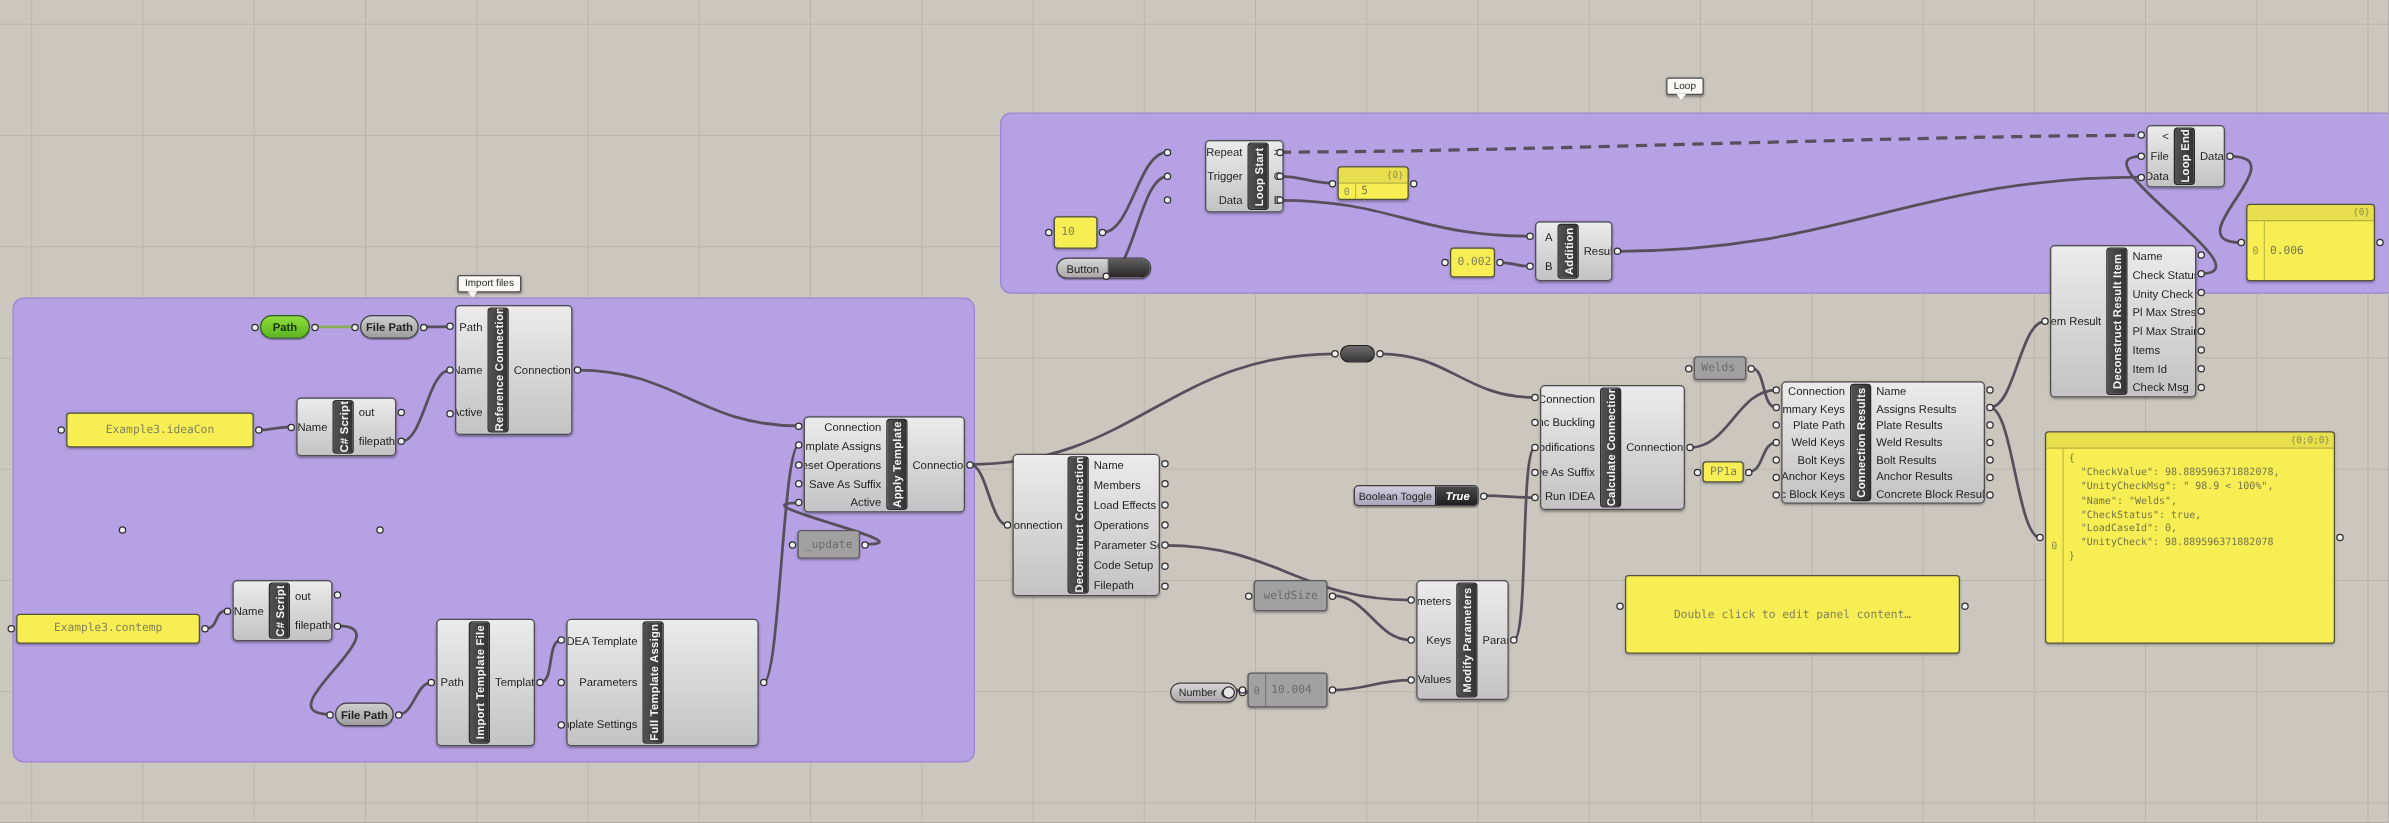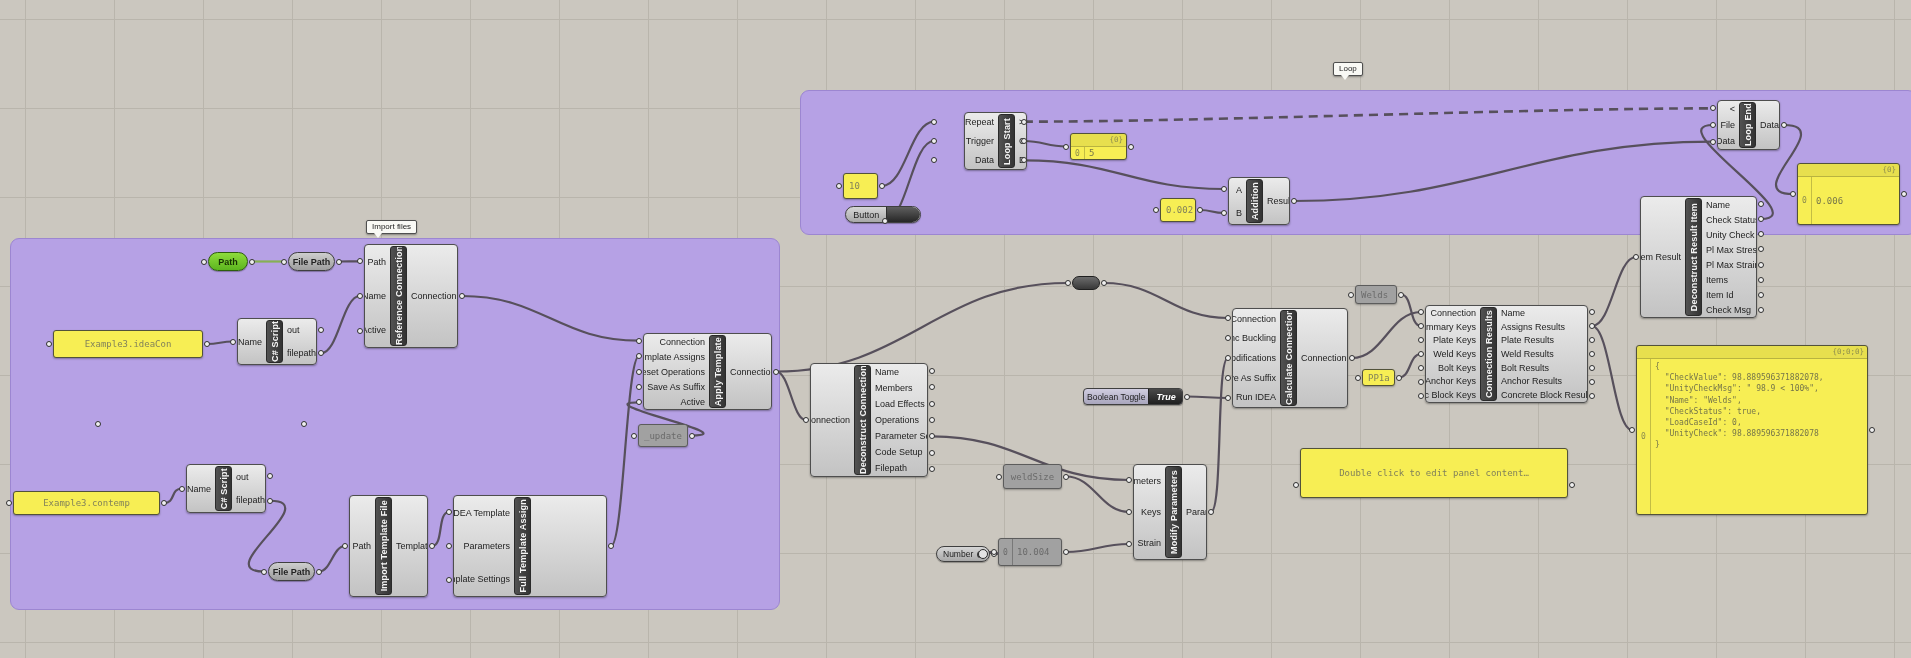--- a/index.html
+++ b/index.html
@@ -292,21 +292,21 @@
         <div class="pbody">
           <div class="ptext">weldSize</div>
         </div>
       </div>
       <div class="grip" style="left: 996px; top: 473.5px;"></div>
       <div class="grip" style="left: 1063px; top: 473.5px;"></div>
       <div class="comp" style="left: 1133px; top: 464px; width: 74px; height: 96px;">
         <div class="col in" style="flex: 0 0 30px;">
           <div>Parameters</div>
           <div>Keys</div>
-          <div>Strain</div>
+          <div>Values</div>
         </div>
         <div class="band">
           <span>Modify Parameters</span>
         </div>
         <div class="col out" style="flex: 1 1 0%;">
           <div>Parameters</div>
         </div>
       </div>
       <div class="grip" style="left: 1126px; top: 477px;"></div>
       <div class="grip" style="left: 1126px; top: 509px;"></div>
@@ -340,21 +340,21 @@
         <div class="pbody">
           <div class="ptext left">PP1a</div>
         </div>
       </div>
       <div class="grip" style="left: 1355px; top: 374.5px;"></div>
       <div class="grip" style="left: 1396px; top: 374.5px;"></div>
       <div class="comp" style="left: 1425px; top: 305px; width: 163px; height: 98px;">
         <div class="col in" style="flex: 0 0 53px;">
           <div>Connection</div>
           <div>Summary Keys</div>
-          <div>Plate Keys</div>
+          <div>Plate Path</div>
           <div>Weld Keys</div>
           <div>Bolt Keys</div>
           <div>Anchor Keys</div>
           <div>Conc Block Keys</div>
         </div>
         <div class="band">
           <span>Connection Results</span>
         </div>
         <div class="col out" style="flex: 1 1 0%;">
           <div>Name</div>
@@ -373,21 +373,21 @@
       <div class="grip" style="left: 1418px; top: 365px;"></div>
       <div class="grip" style="left: 1418px; top: 379px;"></div>
       <div class="grip" style="left: 1418px; top: 393px;"></div>
       <div class="grip" style="left: 1589px; top: 309px;"></div>
       <div class="grip" style="left: 1589px; top: 323px;"></div>
       <div class="grip" style="left: 1589px; top: 337px;"></div>
       <div class="grip" style="left: 1589px; top: 351px;"></div>
       <div class="grip" style="left: 1589px; top: 365px;"></div>
       <div class="grip" style="left: 1589px; top: 379px;"></div>
       <div class="grip" style="left: 1589px; top: 393px;"></div>
-      <div class="panel yellow" style="left: 1300px; top: 448px; width: 268px; height: 50px;">
+      <div class="panel yellow" style="left: 1300px; top: 460px; width: 268px; height: 63px;">
         <div class="pbody">
           <div class="ptext">Double click to edit panel content…</div>
         </div>
       </div>
       <div class="grip" style="left: 1293px; top: 482px;"></div>
       <div class="grip" style="left: 1569px; top: 482px;"></div>
       <div class="comp" style="left: 1640px; top: 196px; width: 117px; height: 122px;">
         <div class="col in" style="flex: 0 0 43px;">
           <div>Item Result</div>
         </div>

